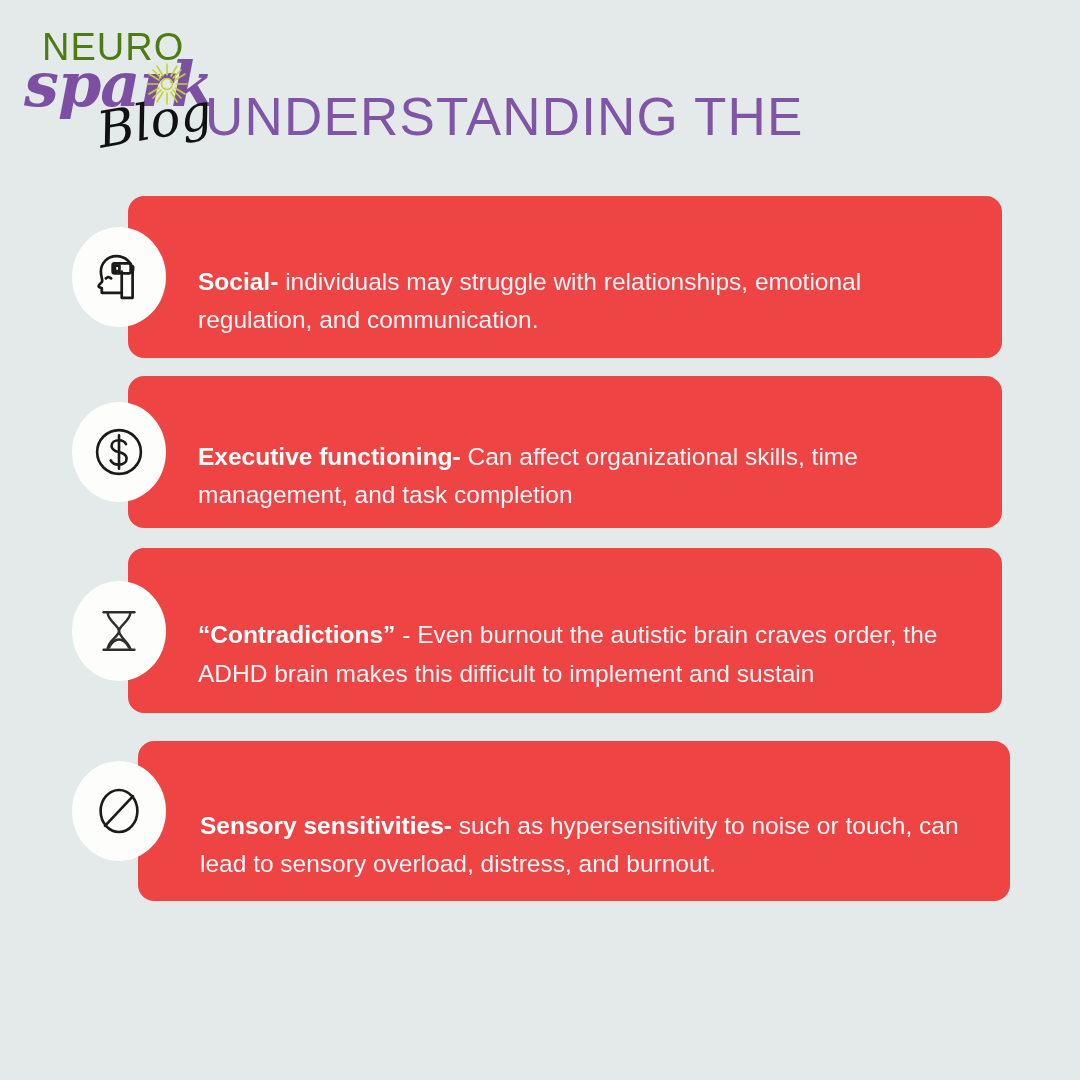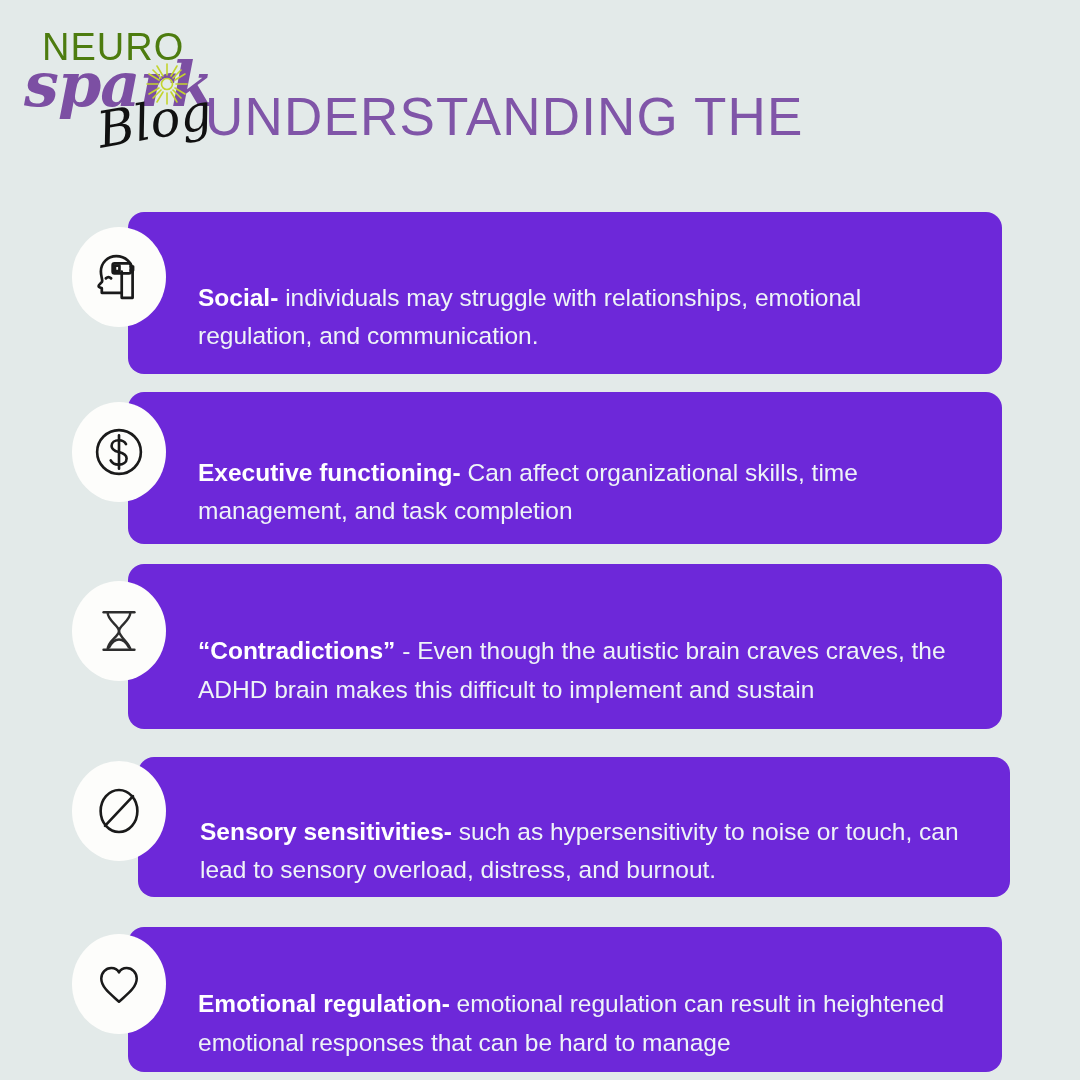--- a/index.html
+++ b/index.html
@@ -90,25 +90,25 @@
     top: 196px;
     width: 1080px;
   }
   .card-row {
     position: relative;
     height: 160px;
     margin-bottom: 12px;
   }
   .card {
     position: absolute;
-    top: 16px;
+    top: 0;
     left: 128px;
     right: 78px;
     height: 160px;
-    background: #6d28d9;
+    background: #ef4444;
     border-radius: 16px;
     box-sizing: border-box;
   }
   .card-text {
     position: absolute;
     left: 70px;
     right: 28px;
     top: 50%;
     transform: translateY(-50%);
     color: #eef4f7;
@@ -143,21 +143,21 @@
   .row-1 .card { left: 128px; right: 78px; height: 162px; }
   .row-1 .card-text { left: 70px; }
 
   .row-2 { height: 152px; }
   .row-2 .card { left: 128px; right: 78px; height: 152px; }
 
   .row-3 { height: 165px; }
   .row-3 .card { left: 128px; right: 78px; height: 165px; }
 
   .row-4 { height: 140px; }
-  .row-4 .card { left: 138px; right: 70px; height: 140px; }
+  .row-4 .card { left: 138px; right: 70px; height: 160px; }
   .row-4 .card-text { left: 62px; }
 
   .row-5 { height: 145px; }
   .row-5 .card { left: 128px; right: 78px; height: 145px; }
 
   .row-1 { margin-bottom: 18px; }
   .row-2 { margin-bottom: 20px; }
   .row-3 { margin-bottom: 28px; }
   .row-4 { margin-bottom: 30px; }
 </style>
@@ -225,21 +225,21 @@
       <svg viewBox="0 0 64 64" width="56" height="56" aria-hidden="true">
         <circle cx="32" cy="32" r="25" fill="none" stroke="#1a1a1a" stroke-width="3"></circle>
         <path d="M32 13v38" fill="none" stroke="#1a1a1a" stroke-width="3" stroke-linecap="round"></path>
         <path d="M40 23c-1.5-3-4.6-4.5-8.2-4.5-4.7 0-8.3 2.6-8.3 6.6 0 4.3 3.6 5.8 8.3 7 5 1.3 8.9 2.8 8.9 7.4 0 4.3-3.9 6.9-9 6.9-4.2 0-7.6-1.7-9.2-4.9" fill="none" stroke="#1a1a1a" stroke-width="3" stroke-linecap="round" stroke-linejoin="round"></path>
       </svg>
     </div>
   </div>
 
   <div class="card-row row-3">
     <div class="card">
-      <p class="card-text"><b>“Contradictions”</b><span> - Even though the autistic brain craves craves, the ADHD brain makes this difficult to implement and sustain</span></p>
+      <p class="card-text"><b>“Contradictions”</b><span> - Even burnout the autistic brain craves order, the ADHD brain makes this difficult to implement and sustain</span></p>
     </div>
     <div class="badge">
       <svg viewBox="0 0 64 64" width="52" height="52" aria-hidden="true">
         <g fill="none" stroke="#2e2e2e" stroke-width="3" stroke-linecap="round" stroke-linejoin="round">
           <line x1="13" y1="9" x2="51" y2="9"></line>
           <line x1="13" y1="55" x2="51" y2="55"></line>
           <path d="M18 9c0 11 14 16 14 23S18 44 18 55"></path>
           <path d="M46 9c0 11-14 16-14 23s14 16 14 23"></path>
           <path d="M20 52c3.2-6.4 7.4-9.6 12-9.6S40.8 45.6 44 52"></path>
         </g>
@@ -252,24 +252,14 @@
       <p class="card-text"><b> Sensory sensitivities-</b><span> such as hypersensitivity to noise or touch, can lead to sensory overload, distress, and burnout.</span></p>
     </div>
     <div class="badge">
       <svg viewBox="0 0 64 64" width="56" height="56" aria-hidden="true">
         <ellipse cx="32" cy="32" rx="21" ry="24" fill="none" stroke="#1a1a1a" stroke-width="3"></ellipse>
         <line x1="16" y1="49" x2="48" y2="15" stroke="#1a1a1a" stroke-width="3" stroke-linecap="round"></line>
       </svg>
     </div>
   </div>
 
-  <div class="card-row row-5">
-    <div class="card">
-      <p class="card-text"><b>Emotional regulation-</b><span> emotional regulation can result in heightened emotional responses that can be hard to manage</span></p>
-    </div>
-    <div class="badge">
-      <svg viewBox="0 0 64 64" width="54" height="54" aria-hidden="true">
-        <path d="M32 53C22 44 11 36 11 25.5 11 18.6 16.3 13 22.9 13c4 0 7.4 2.1 9.1 5.2C33.7 15.1 37.1 13 41.1 13 47.7 13 53 18.6 53 25.5 53 36 42 44 32 53z" fill="none" stroke="#1a1a1a" stroke-width="3" stroke-linejoin="round"></path>
-      </svg>
-    </div>
-  </div>
 
 </div>
 
 </body></html>

